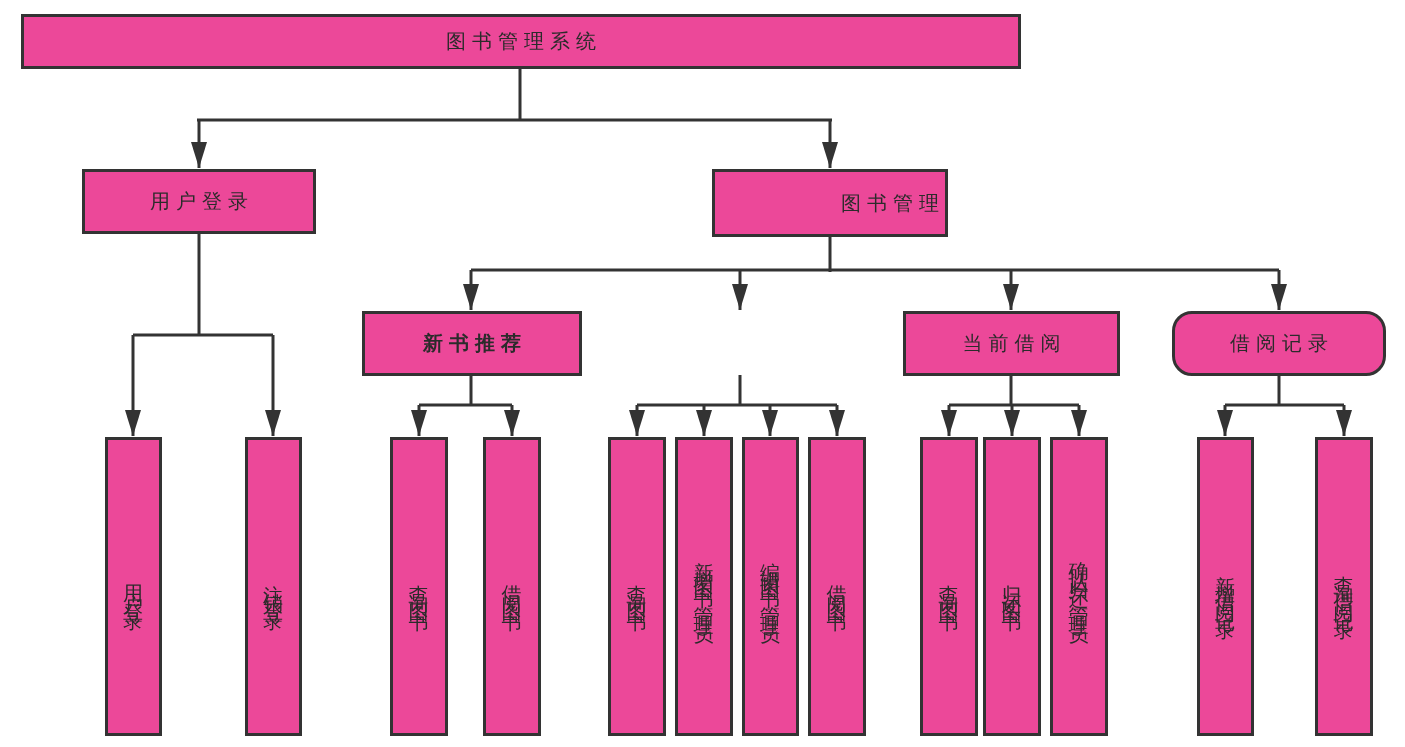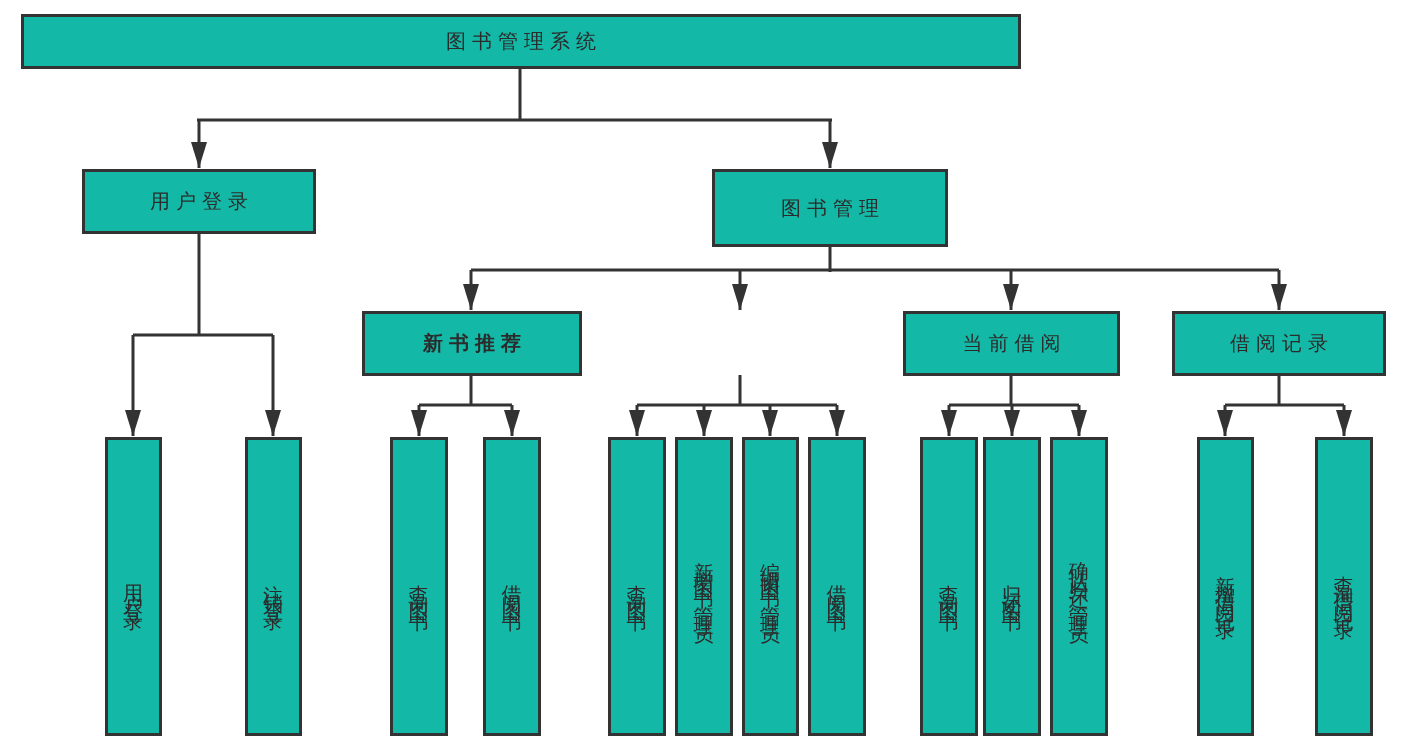--- a/index.html
+++ b/index.html
@@ -4,21 +4,21 @@
 <style>
   html,body { margin:0; padding:0; background:#ffffff; }
   .stage {
     position:relative; width:1405px; height:747px;
     background:#ffffff; overflow:hidden;
     font-family:"Liberation Sans", sans-serif;
   }
   .connectors { position:absolute; left:0; top:0; width:1405px; height:747px; z-index:1; }
   .box {
     position:absolute; box-sizing:border-box;
-    border:3px solid #333333; background:#14b8a6;
+    border:3px solid #333333; background:#ec4899;
     display:flex; align-items:center; justify-content:center;
     color:#2b2b2b; font-size:20px; z-index:2;
   }
   .box.h span { letter-spacing:6px; text-indent:6px; white-space:nowrap; }
   .box.v span {
     writing-mode:vertical-rl; text-orientation:mixed;
     letter-spacing:9px; line-height:1; white-space:nowrap;
   }
   .watermark {
     position:absolute; right:16px; bottom:5px; z-index:3;
@@ -66,31 +66,31 @@
     </g>
   </svg>
 
   <div class="box h" style="left:21px; top:14px; width:1000px; height:55px;">
     <span>图书管理系统</span>
   </div>
 
   <div class="box h" style="left:82px; top:169px; width:234px; height:65px;">
     <span>用户登录</span>
   </div>
-  <div class="box h" style="left:712px; top:169px; width:236px; height:78px;">
+  <div class="box h" style="left:712px; top:169px; width:236px; height:68px;justify-content:flex-end;">
     <span>图书管理</span>
   </div>
 
   <div class="box h" style="left:362px; top:311px; width:220px; height:65px;font-weight:bold;">
     <span>新书推荐</span>
   </div>
   <div class="box h" style="left:903px; top:311px; width:217px; height:65px;">
     <span>当前借阅</span>
   </div>
-  <div class="box h" style="left:1172px; top:311px; width:214px; height:65px;">
+  <div class="box h" style="left:1172px; top:311px; width:214px; height:65px;border-radius:20px;">
     <span>借阅记录</span>
   </div>
 
   <div class="box v" style="left:105px; top:437px; width:57px; height:299px;">
     <span>用户登录</span>
   </div>
   <div class="box v" style="left:245px; top:437px; width:57px; height:299px;">
     <span>注销登录</span>
   </div>
 

